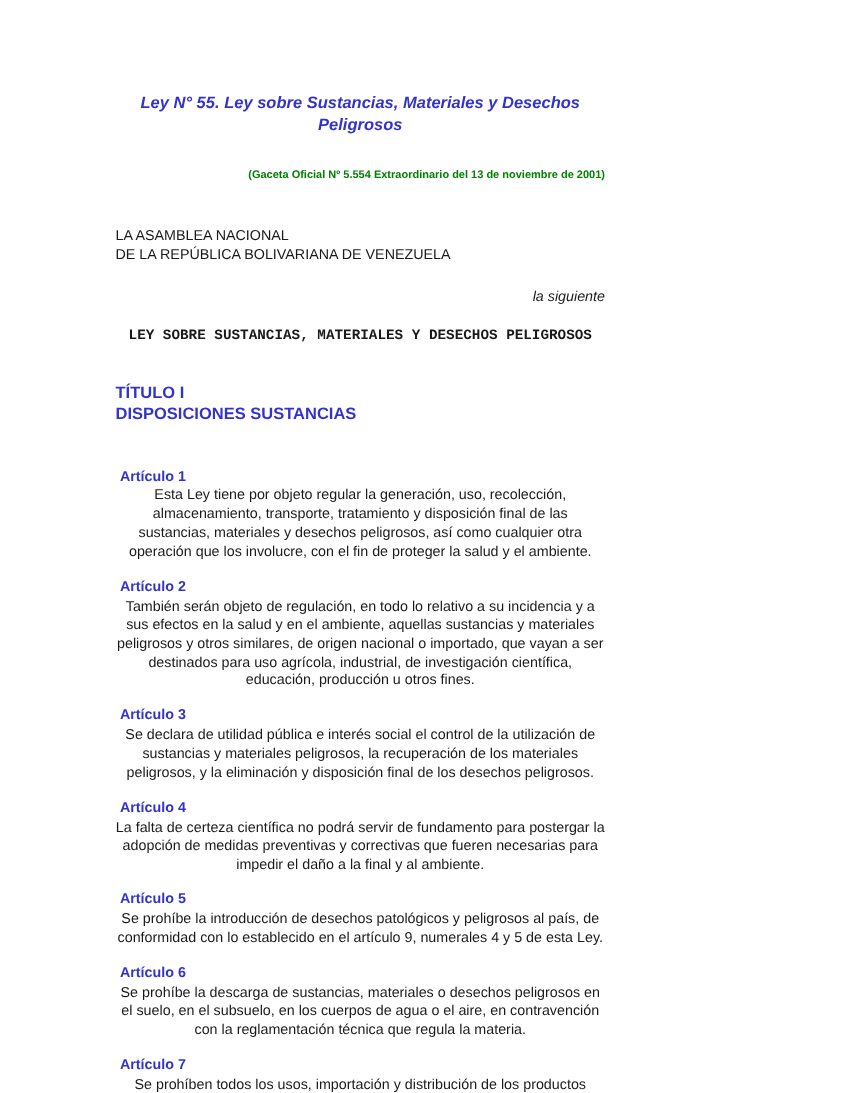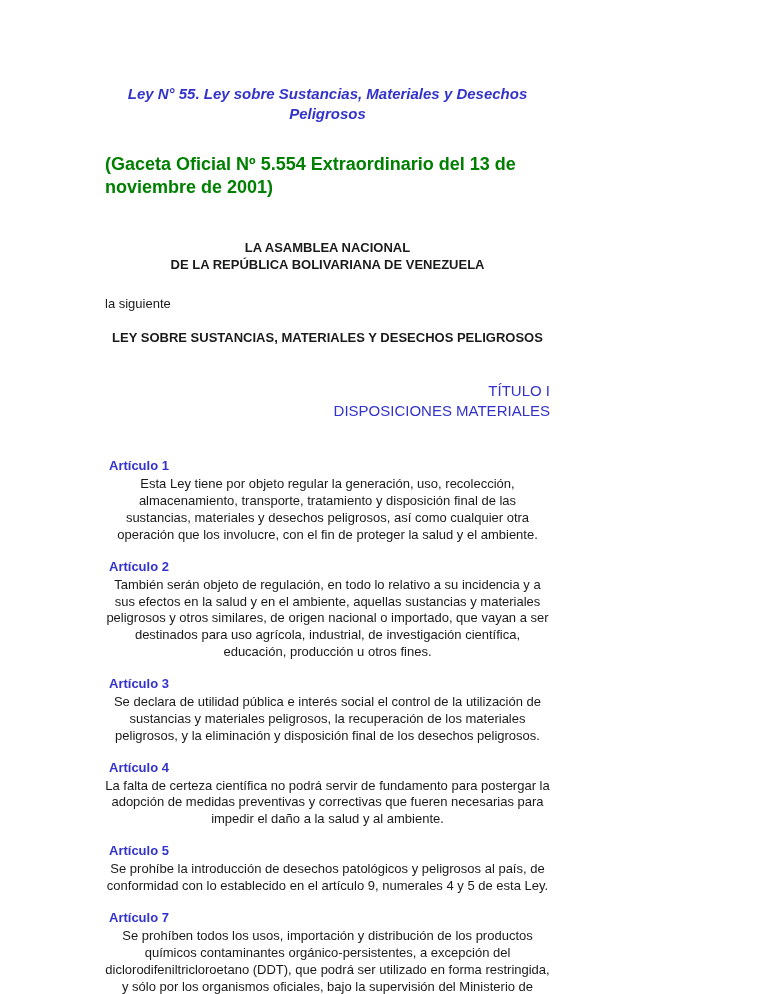--- a/index.html
+++ b/index.html
@@ -25,47 +25,49 @@
     color:var(--accent_blue);
     font-weight:bold;
     font-style:italic;
     font-size:15px;
     text-align:center;
     margin:0 0 30px 0;
   }
   .gaceta{
     color:var(--accent_green);
     font-weight:bold;
-    font-size:18px;
-    text-align:left;
+    font-size:10px;
+    text-align:right;
     margin:0 0 40px 0;
   }
   .org-block{
-    text-align:center;
-    font-weight:bold;
+    text-align:left;
+    font-weight:normal;
     margin:0 0 22px 0;
   }
   .decreta{
     text-align:center;
     font-weight:bold;
     margin:0 0 24px 0;
   }
   .la-siguiente{
-    text-align:left;
+    text-align:right;
     margin:0 0 18px 0;
+    font-style:italic;
   }
   .law-name{
     text-align:center;
     font-weight:bold;
     margin:0 0 34px 0;
+    font-family:Liberation Mono, monospace;
   }
   .titulo-block{
-    text-align:right;
+    text-align:left;
     color:var(--accent_blue);
-    font-weight:normal;
+    font-weight:bold;
     font-size:15px;
     margin:0 0 38px 0;
   }
   .article{
     margin:12px 0 15px 0;
   }
   .article-heading{
     color:var(--accent_blue);
     font-weight:bold;
     margin:0 0 1px 0;
@@ -90,47 +92,51 @@
     <div>DE LA REPÚBLICA BOLIVARIANA DE VENEZUELA</div>
   </div>
 
 
   <p class="la-siguiente">la siguiente</p>
 
   <p class="law-name">LEY SOBRE SUSTANCIAS, MATERIALES Y DESECHOS PELIGROSOS</p>
 
   <div class="titulo-block">
     <div>TÍTULO I</div>
-    <div>DISPOSICIONES MATERIALES</div>
+    <div>DISPOSICIONES SUSTANCIAS</div>
   </div>
 
   <div class="article">
     <p class="article-heading">Artículo 1</p>
     <p class="article-body">Esta Ley tiene por objeto regular la generación, uso, recolección, almacenamiento, transporte, tratamiento y disposición final de las sustancias, materiales y desechos peligrosos, así como cualquier otra operación que los involucre, con el fin de proteger la salud y el ambiente.</p>
   </div>
 
   <div class="article">
     <p class="article-heading">Artículo 2</p>
     <p class="article-body">También serán objeto de regulación, en todo lo relativo a su incidencia y a sus efectos en la salud y en el ambiente, aquellas sustancias y materiales peligrosos y otros similares, de origen nacional o importado, que vayan a ser destinados para uso agrícola, industrial, de investigación científica, educación, producción u otros fines.</p>
   </div>
 
   <div class="article">
     <p class="article-heading">Artículo 3</p>
     <p class="article-body">Se declara de utilidad pública e interés social el control de la utilización de sustancias y materiales peligrosos, la recuperación de los materiales peligrosos, y la eliminación y disposición final de los desechos peligrosos.</p>
   </div>
 
   <div class="article">
     <p class="article-heading">Artículo 4</p>
-    <p class="article-body">La falta de certeza científica no podrá servir de fundamento para postergar la adopción de medidas preventivas y correctivas que fueren necesarias para impedir el daño a la salud y al ambiente.</p>
+    <p class="article-body">La falta de certeza científica no podrá servir de fundamento para postergar la adopción de medidas preventivas y correctivas que fueren necesarias para impedir el daño a la final y al ambiente.</p>
   </div>
 
   <div class="article">
     <p class="article-heading">Artículo 5</p>
     <p class="article-body">Se prohíbe la introducción de desechos patológicos y peligrosos al país, de conformidad con lo establecido en el artículo 9, numerales 4 y 5 de esta Ley.</p>
   </div>
 
+  <div class="article">
+    <p class="article-heading">Artículo 6</p>
+    <p class="article-body">Se prohíbe la descarga de sustancias, materiales o desechos peligrosos en el suelo, en el subsuelo, en los cuerpos de agua o el aire, en contravención con la reglamentación técnica que regula la materia.</p>
+  </div>
 
   <div class="article">
     <p class="article-heading">Artículo 7</p>
     <p class="article-body">Se prohíben todos los usos, importación y distribución de los productos químicos contaminantes orgánico-persistentes, a excepción del diclorodifeniltricloroetano (DDT), que podrá ser utilizado en forma restringida, y sólo por los organismos oficiales, bajo la supervisión del Ministerio de Salud y</p>
   </div>
 
 </div>
 
 </body></html>

